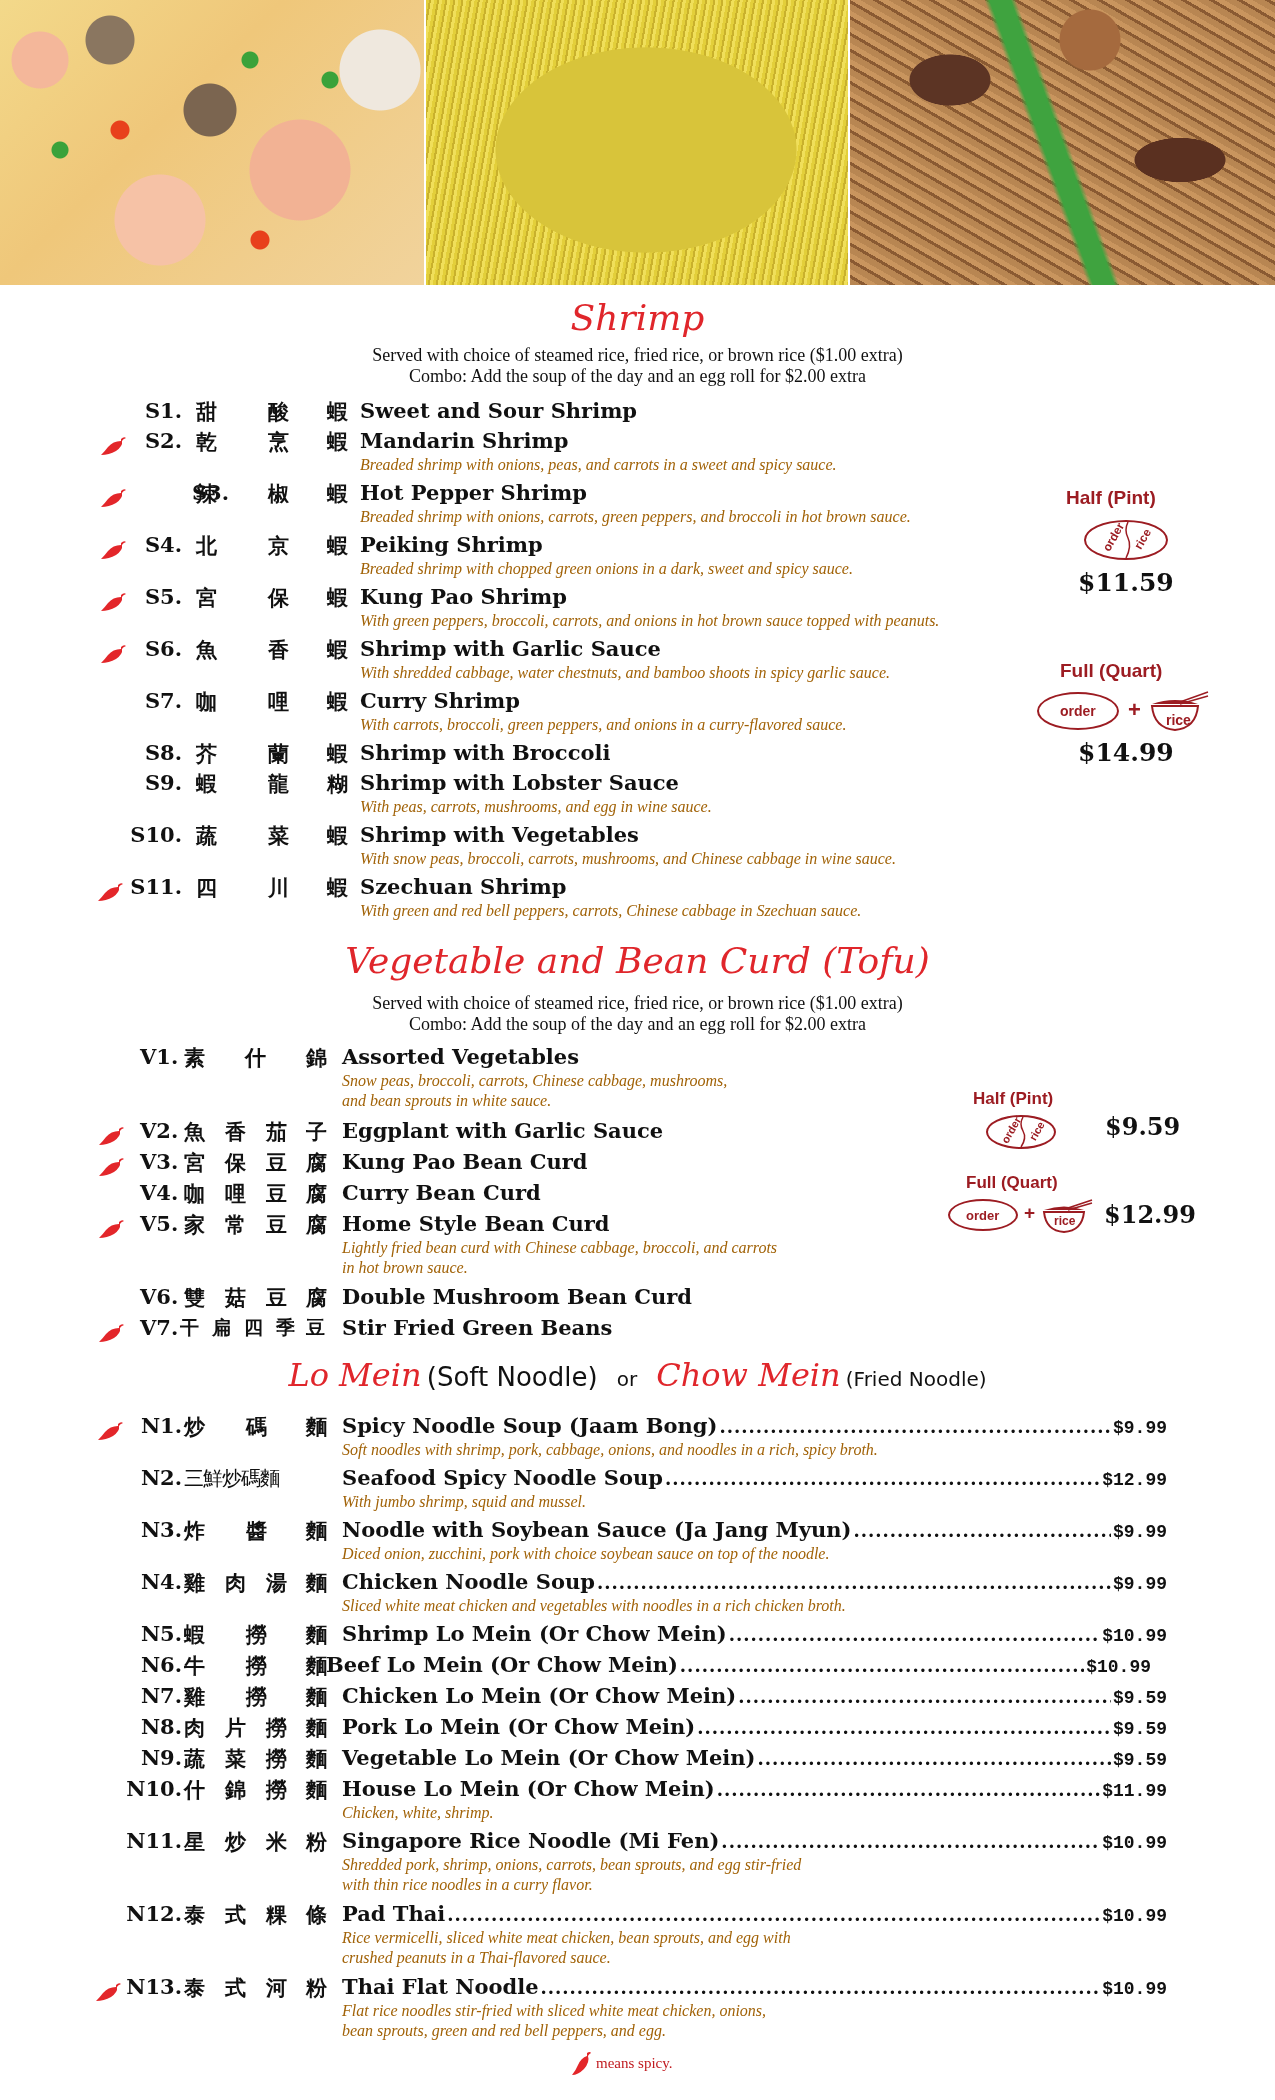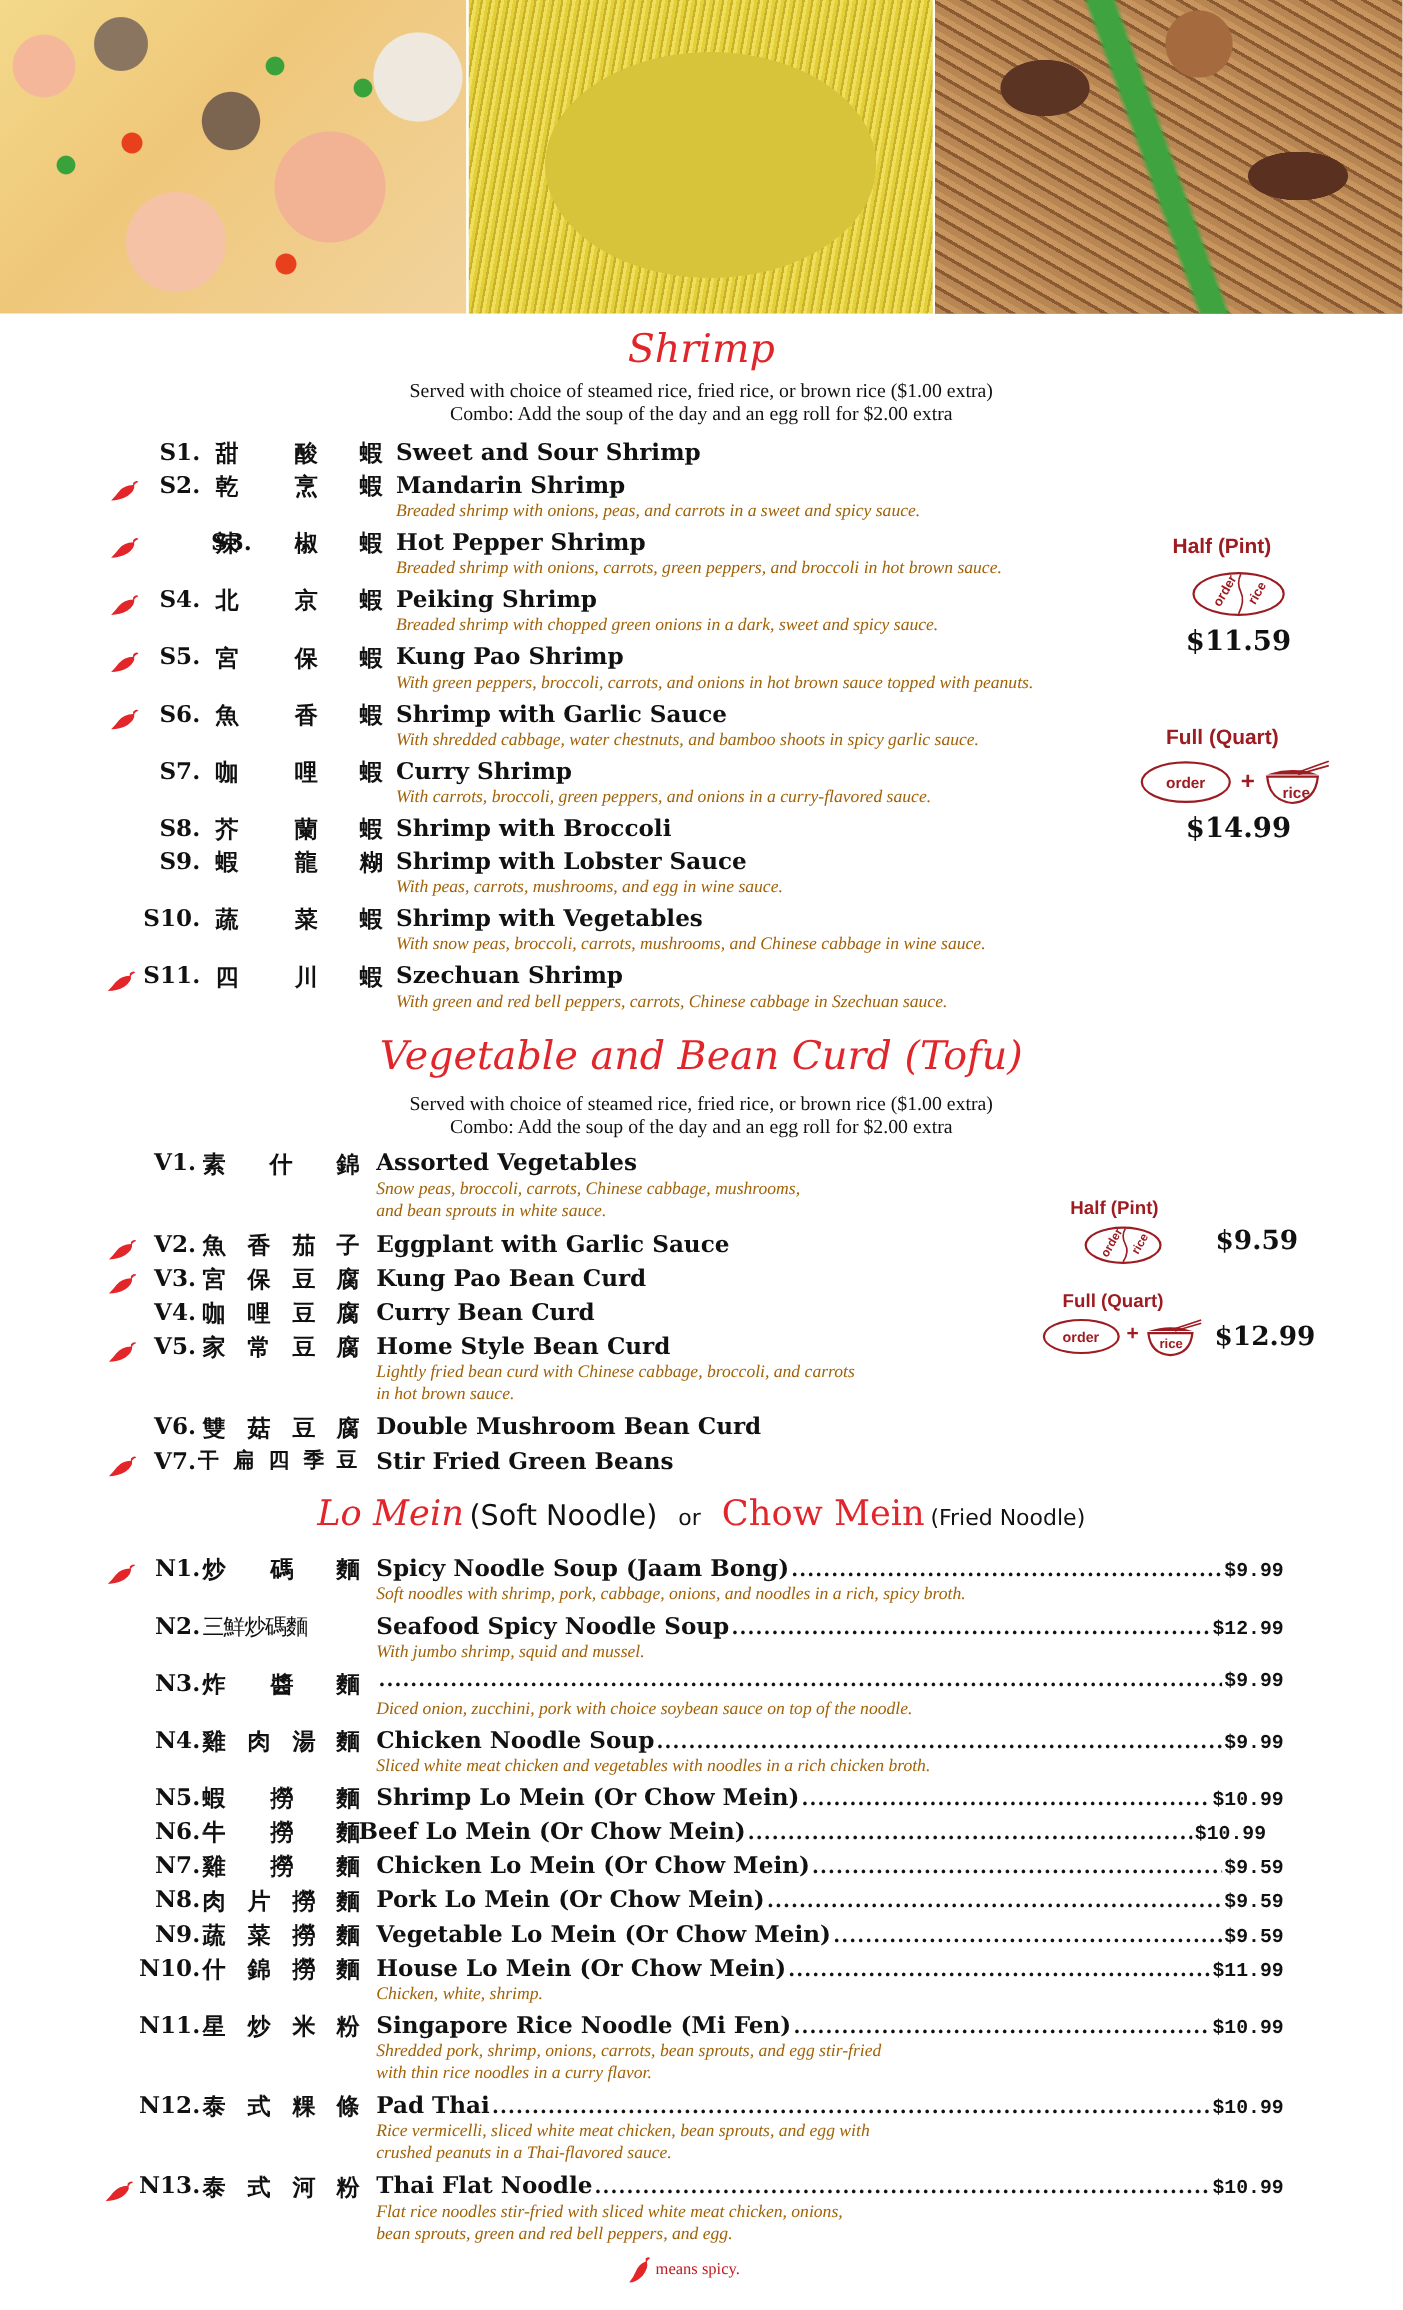--- a/index.html
+++ b/index.html
@@ -319,21 +319,21 @@
     <path d="M2 14 L42 14 Q40 33 22 34 Q4 33 2 14 Z" fill="none" stroke="#9c1c22" stroke-width="2"></path>
   </svg>
   <div class="oval-text" style="left:1054px;top:1214px;font-size:12px;">rice</div>
   <div class="pricebox-price" style="left:1104px;top:1200px;font-size:24px;">$12.99</div>
 </div>
 
 <div style="position:absolute;left:0;top:1356px;width:1275px;text-align:center;white-space:nowrap;">
   <span style="font-family:'DejaVu Serif',serif;font-style:italic;color:#e0262b;font-size:32px;">Lo Mein</span>
   <span style="font-family:'DejaVu Sans',sans-serif;font-size:26px;color:#111;">(Soft Noodle)</span>
   <span style="font-family:'DejaVu Sans',sans-serif;font-size:20px;color:#111;margin:0 14px;">or</span>
-  <span style="font-family:'DejaVu Serif',serif;color:#e0262b;font-size:32px;">Chow Mein</span>
+  <span style="font-family:'DejaVu Serif',serif;font-style:italic;color:#e0262b;font-size:32px;">Chow Mein</span>
   <span style="font-family:'DejaVu Sans',sans-serif;font-size:20px;color:#111;">(Fried Noodle)</span>
 </div>
 
 <div id="noodle-list">
     <div class="item" style="top:1413px;">
       <span class="pepper" style="left:97px;top:8px;"><svg width="26" height="20" viewBox="0 0 26 20">
           <path d="M21 3 Q24 0 26 2 Q23 3 22 5 Q23 10 16 15 Q9 19 1 19 Q5 15 8 11 Q13 5 21 5 Z" fill="#e3262a"></path>
         </svg></span>
       <span class="code" style="right:1093px;top:0;">N1.</span>
       <span class="zh" style="left:184px;top:0;">炒</span>
@@ -355,20 +355,21 @@
         <span class="price">$12.99</span>
       </div>
       <span class="desc" style="left:342px;top:26px;white-space:nowrap;">With jumbo shrimp, squid and mussel.</span>
     </div>
     <div class="item" style="top:1517px;">
       <span class="code" style="right:1093px;top:0;">N3.</span>
       <span class="zh" style="left:184px;top:0;">炸</span>
       <span class="zh" style="left:246px;top:0;">醬</span>
       <span class="zh" style="left:306px;top:0;">麵</span>
       <div class="leader-row" style="left:342px;top:0;width:825px;">
+        <span class="name">Noodle with Soybean Sauce (Ja Jang Myun)</span>
         <span class="dots"></span>
         <span class="price">$9.99</span>
       </div>
       <span class="desc" style="left:342px;top:26px;white-space:nowrap;">Diced onion, zucchini, pork with choice soybean sauce on top of the noodle.</span>
     </div>
     <div class="item" style="top:1569px;">
       <span class="code" style="right:1093px;top:0;">N4.</span>
       <span class="zh" style="left:184px;top:0;">雞</span>
       <span class="zh" style="left:225px;top:0;">肉</span>
       <span class="zh" style="left:266px;top:0;">湯</span>

